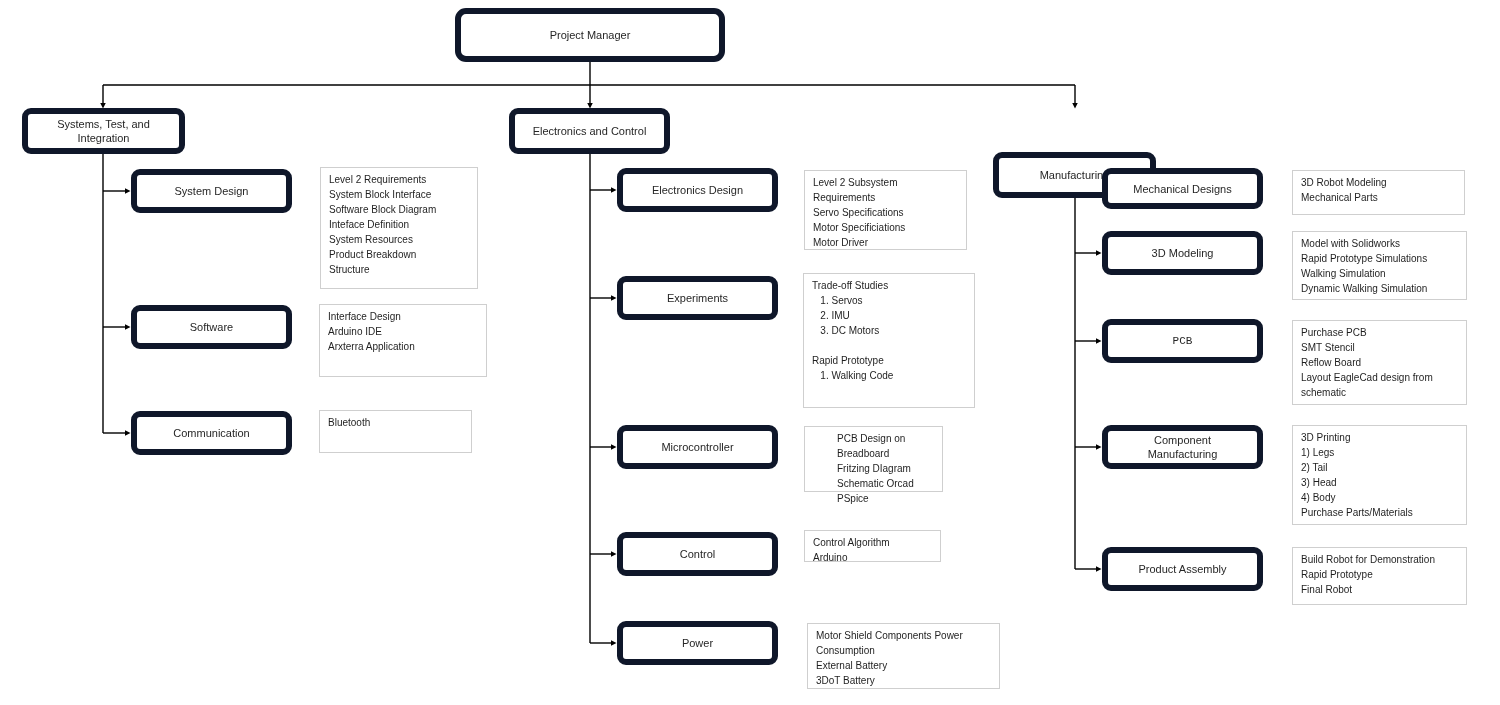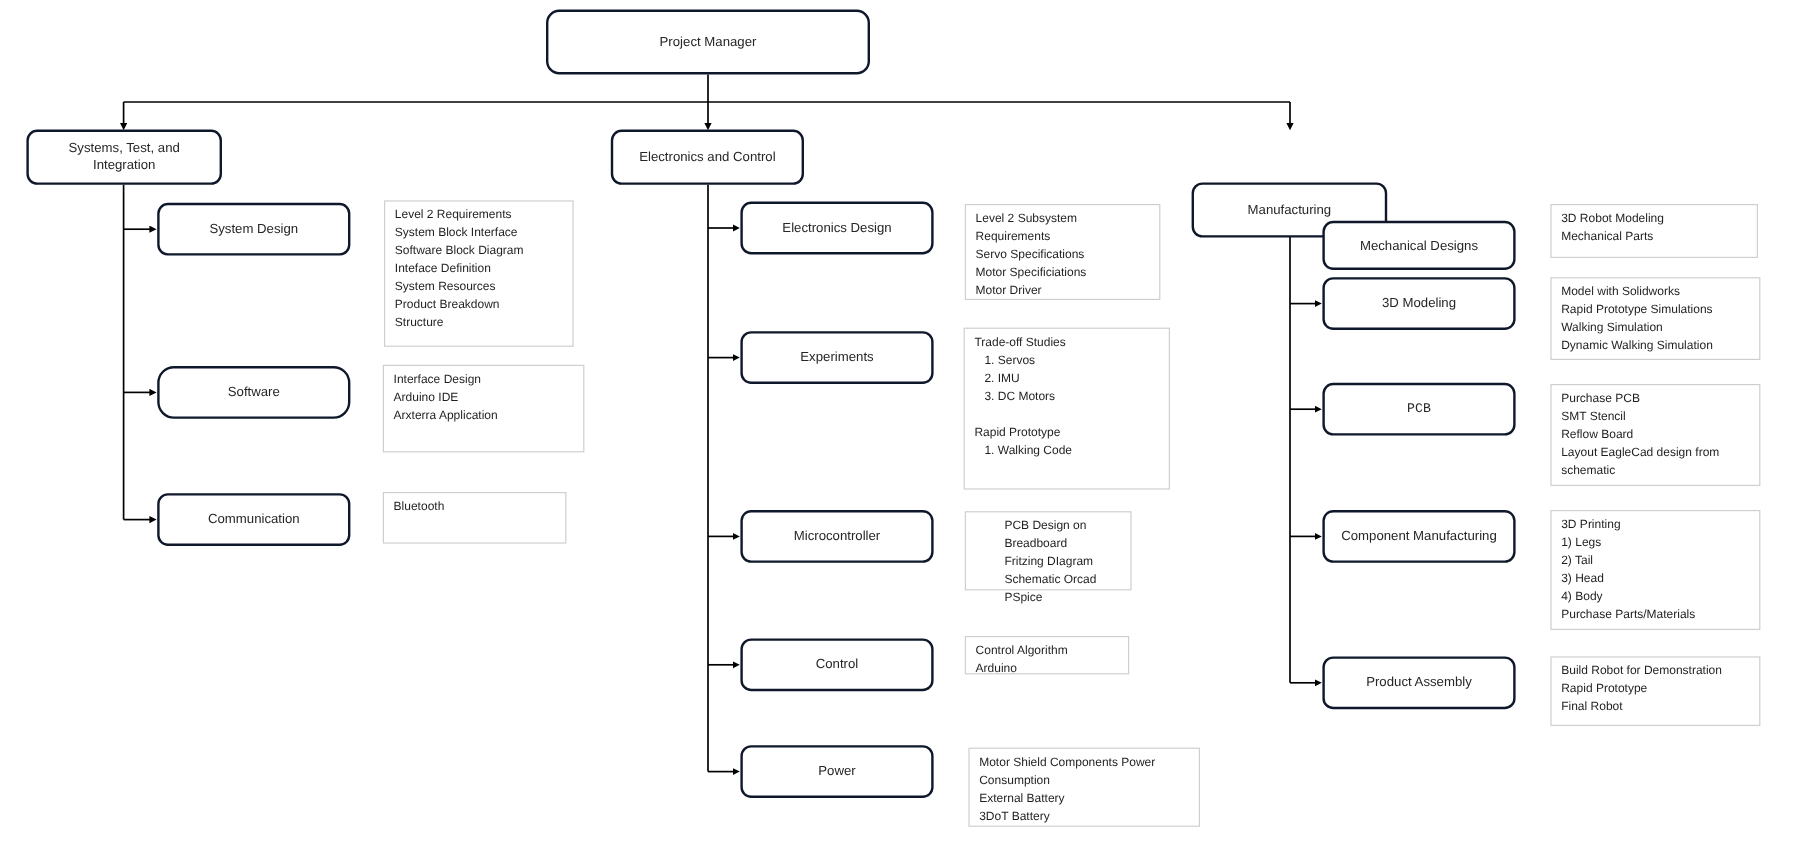--- a/index.html
+++ b/index.html
@@ -1,61 +1,61 @@
 <!DOCTYPE html>
 <html><head>
 <meta charset="utf-8">
 <style>
   html,body{margin:0;padding:0;background:#fff;}
   #canvas{
     position:relative;width:1500px;height:705px;background:#ffffff;overflow:hidden;
     font-family:"Liberation Sans",sans-serif;color:#262626;
   }
   .rbox{
-    position:absolute;background:#fff;border:2px solid #0f172a;border-radius:9px;
+    position:absolute;background:#fff;border:6px solid #0f172a;border-radius:9px;
     display:flex;align-items:center;justify-content:center;text-align:center;
     font-size:11px;line-height:14px;padding:3px 10px;box-sizing:border-box;
   }
   .root{border-radius:11px;}
   .dbox{
     position:absolute;background:#fff;border:1px solid #cfcfcf;
     font-size:10px;line-height:15px;padding:4px 8px;box-sizing:border-box;
     text-align:left;color:#1f1f1f;
   }
   .dbox div{white-space:pre-wrap;}
   svg.wires{position:absolute;left:0;top:0;}
 
   
   .b-root{left:455px;top:8px;width:270px;height:54px;}
   .b-sti {left:22px; top:108px;width:163px;height:46px;}
   .b-ec  {left:509px;top:108px;width:161px;height:46px;}
   .b-mfg {left:993px;top:108px;width:163px;height:46px;margin-top:44px;}
 
   
   .b-sd  {left:131px;top:169px;width:161px;height:44px;}
-  .b-sw  {left:131px;top:305px;width:161px;height:44px;border-radius:14px;}
+  .b-sw  {left:131px;top:305px;width:161px;height:44px;}
   .b-com {left:131px;top:411px;width:161px;height:44px;}
   .d-sd  {left:320px;top:167px;width:158px;height:122px;}
   .d-sw  {left:319px;top:304px;width:168px;height:73px;}
   .d-com {left:319px;top:410px;width:153px;height:43px;}
 
   
   .b-ed  {left:617px;top:168px;width:161px;height:44px;}
   .b-exp {left:617px;top:276px;width:161px;height:44px;}
   .b-mcu {left:617px;top:425px;width:161px;height:44px;}
   .b-ctl {left:617px;top:532px;width:161px;height:44px;}
   .b-pwr {left:617px;top:621px;width:161px;height:44px;}
   .d-ed  {left:804px;top:170px;width:163px;height:80px;}
   .d-exp {left:803px;top:273px;width:172px;height:135px;}
   .d-mcu {left:804px;top:426px;width:139px;height:66px;padding-left:32px;}
   .d-ctl {left:804px;top:530px;width:137px;height:32px;}
   .d-pwr {left:807px;top:623px;width:193px;height:66px;}
 
   
-  .b-md  {left:1102px;top:184px;width:161px;height:41px;}
+  .b-md  {left:1102px;top:168px;width:161px;height:41px;}
   .b-3d  {left:1102px;top:231px;width:161px;height:44px;}
   .b-pcb {left:1102px;top:319px;width:161px;height:44px;font-family:Liberation Mono, monospace;}
   .b-cm  {left:1102px;top:425px;width:161px;height:44px;}
   .b-pa  {left:1102px;top:547px;width:161px;height:44px;}
   .d-md  {left:1292px;top:170px;width:173px;height:45px;}
   .d-3d  {left:1292px;top:231px;width:175px;height:69px;}
   .d-pcb {left:1292px;top:320px;width:175px;height:85px;}
   .d-cm  {left:1292px;top:425px;width:175px;height:100px;}
   .d-pa  {left:1292px;top:547px;width:175px;height:58px;}
 </style>

